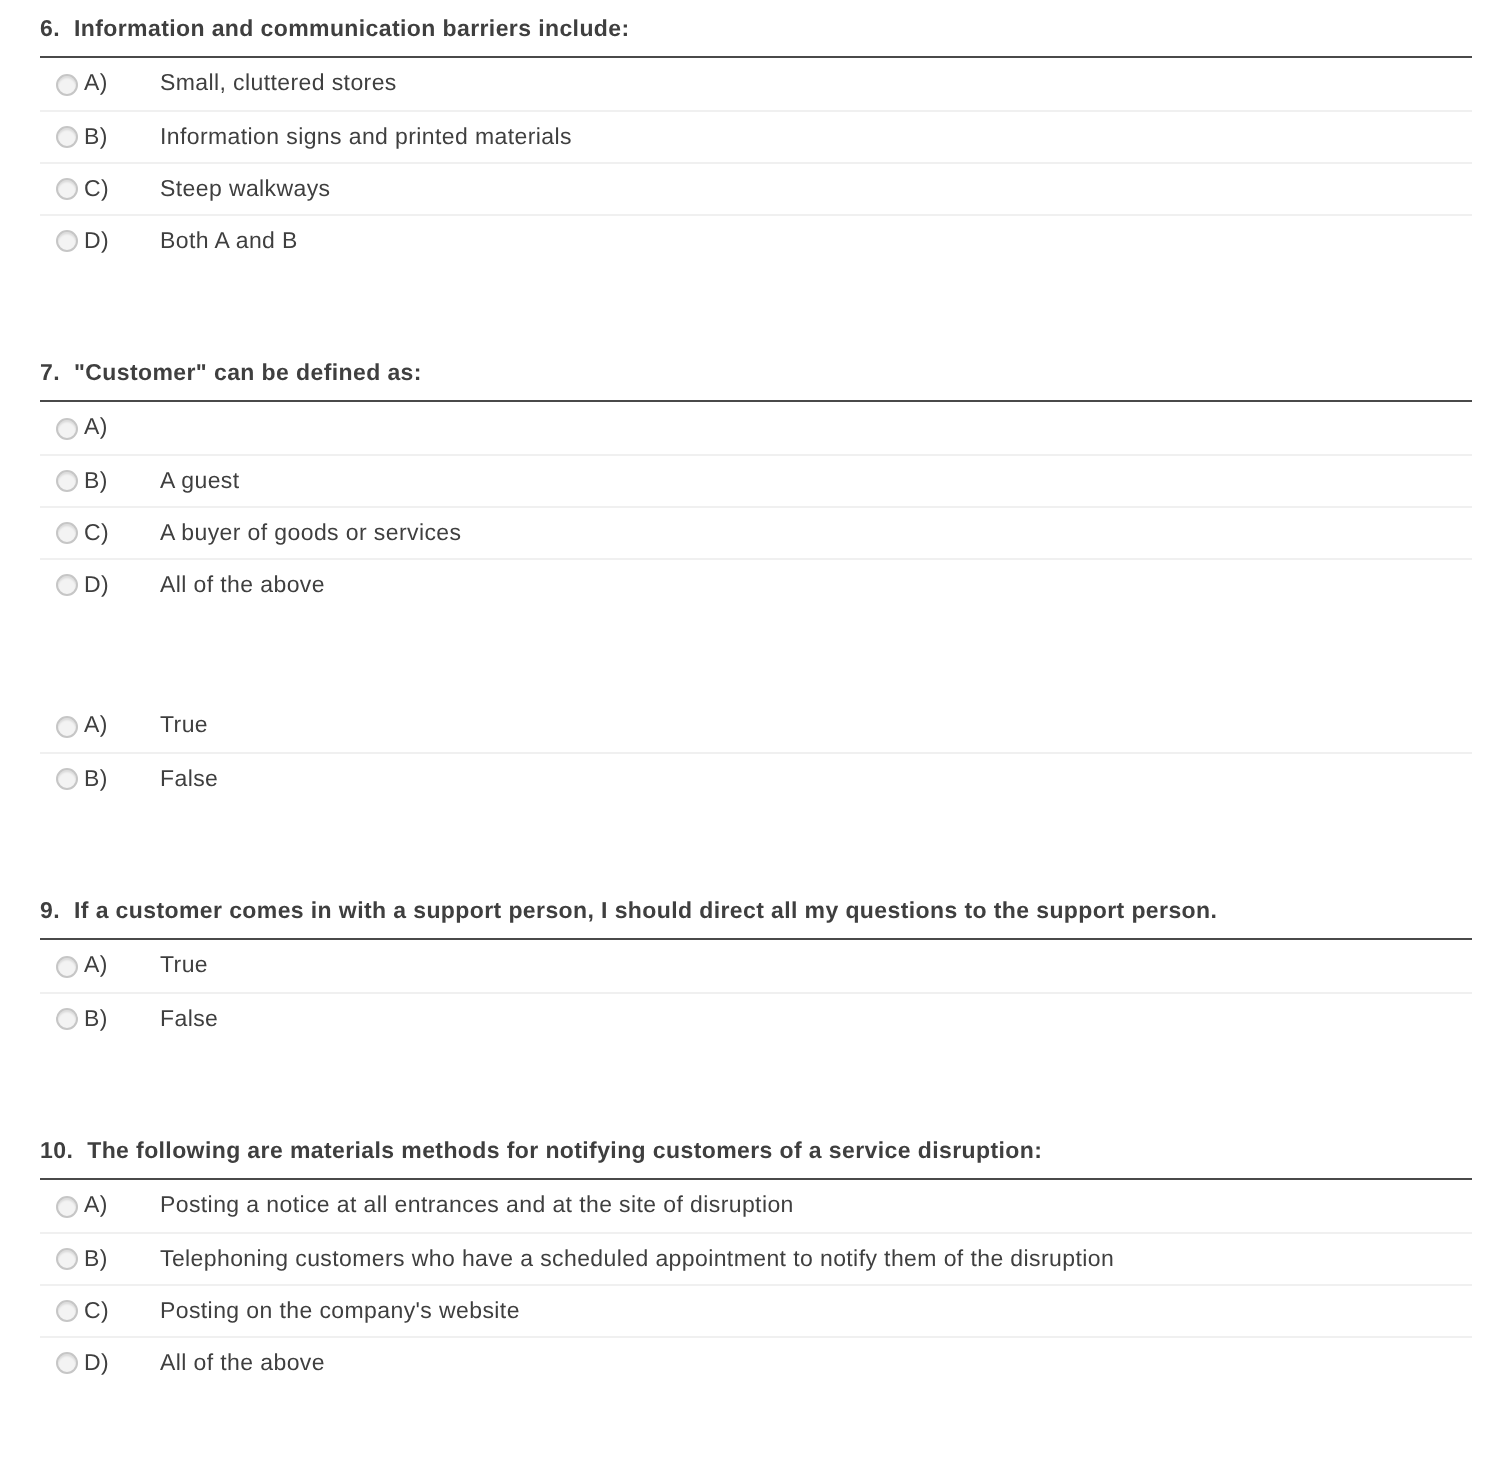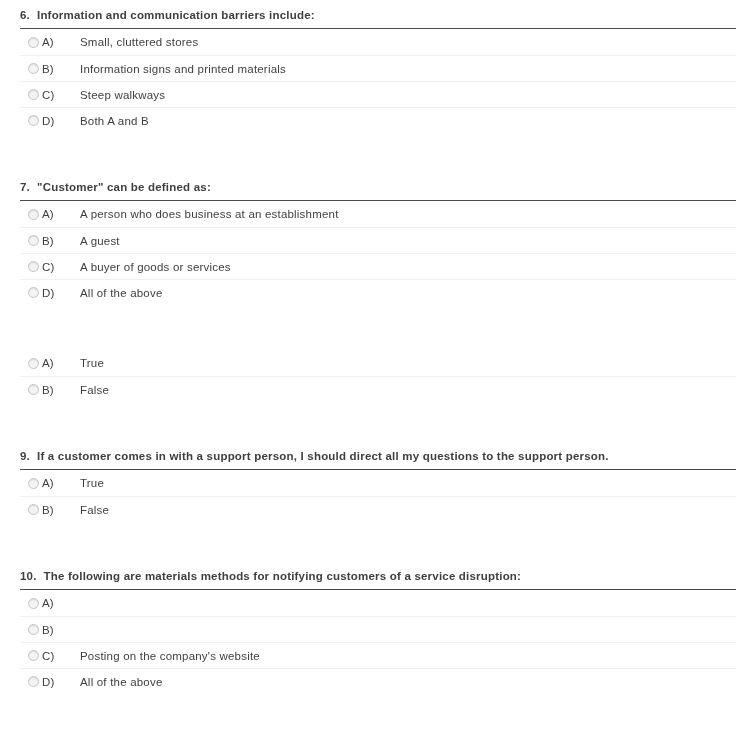--- a/index.html
+++ b/index.html
@@ -79,21 +79,20 @@
   </div>
 </div>
   </section>
 
   <section class="question">
     <div class="q-heading"><span class="q-number">7.</span><span class="q-text">"Customer" can be defined as:</span></div>
     <div class="options">
   <div class="option">
     <span class="radio"></span>
     <span class="letter">A)</span>
-    <span class="option-text">A person who does business at an establishment</span>
   </div>
 
   <div class="option">
     <span class="radio"></span>
     <span class="letter">B)</span>
     <span class="option-text">A guest</span>
   </div>
 
   <div class="option">
     <span class="radio"></span>
@@ -141,25 +140,27 @@
   </div>
 </div>
   </section>
 
   <section class="question">
     <div class="q-heading"><span class="q-number">10.</span><span class="q-text">The following are materials methods for notifying customers of a service disruption:</span></div>
     <div class="options">
   <div class="option">
     <span class="radio"></span>
     <span class="letter">A)</span>
+    <span class="option-text">Posting a notice at all entrances and at the site of disruption</span>
   </div>
 
   <div class="option">
     <span class="radio"></span>
     <span class="letter">B)</span>
+    <span class="option-text">Telephoning customers who have a scheduled appointment to notify them of the disruption</span>
   </div>
 
   <div class="option">
     <span class="radio"></span>
     <span class="letter">C)</span>
     <span class="option-text">Posting on the company's website</span>
   </div>
 
   <div class="option">
     <span class="radio"></span>

